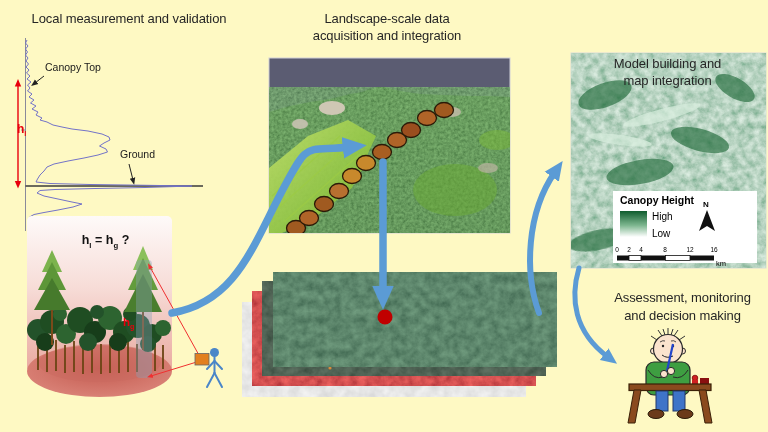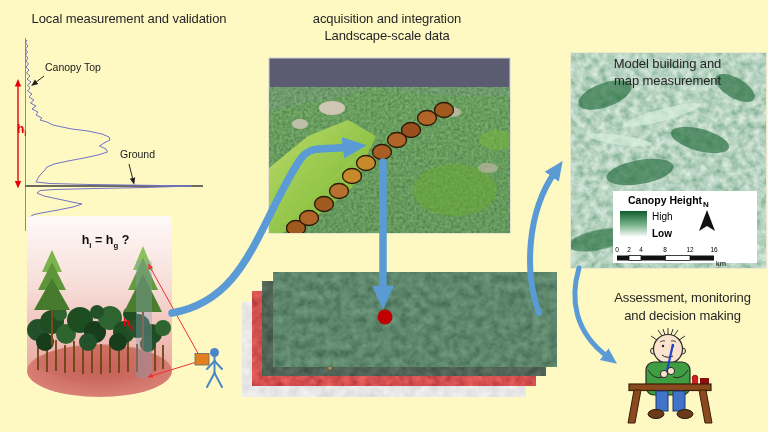--- a/index.html
+++ b/index.html
@@ -5,21 +5,21 @@
   html,body{margin:0;padding:0;background:#fff;}
   #fig{position:relative;width:768px;height:432px;background:#fef9c3;overflow:hidden;
        font-family:"Liberation Sans",sans-serif;color:#262626;}
   #gfx{position:absolute;left:0;top:0;}
   .txt{position:absolute;white-space:nowrap;}
   .title{font-size:13px;line-height:17px;text-align:center;color:#262626;letter-spacing:-0.1px;}
   .small-label{font-size:10.5px;color:#1a1a1a;}
   .red{color:#e8000d;font-weight:bold;}
   sub{font-size:0.62em;}
   .eq{font-size:12.5px;font-weight:600;color:#111;text-align:center;}
-  .legend-title{font-size:10.5px;font-weight:bold;color:#000;margin-left:8px;}
+  .legend-title{font-size:10.5px;font-weight:bold;color:#000;}
   .legend-item{font-size:10px;color:#000;}
   .n-label{font-size:8px;font-weight:bold;color:#000;}
   .tick{position:absolute;font-size:6.5px;color:#000;width:12px;text-align:center;}
   .km{font-size:7.5px;color:#000;}
 </style>
 </head>
 <body>
 
 <div id="fig">
 
@@ -293,41 +293,41 @@
 
   <path d="M172,313 C235,302 252,248 281,193 S304,152 350,147" fill="none" stroke="#5b9bd5" stroke-width="7.5" stroke-linecap="round" marker-end="url(#mArrB)"></path>
   <line x1="383" y1="162" x2="383" y2="293" stroke="#5b9bd5" stroke-width="7.5" stroke-linecap="round" marker-end="url(#mArrB)"></line>
   <path d="M539,313 C524,272 527,212 555,172" fill="none" stroke="#5b9bd5" stroke-width="6" stroke-linecap="round" marker-end="url(#mArrB)"></path>
   <path d="M579,268 C570,298 574,332 608,357" fill="none" stroke="#5b9bd5" stroke-width="5" stroke-linecap="round" marker-end="url(#mArrB)"></path>
 </svg>
 
 <div class="txt title" style="left:18px;top:10px;width:222px;">Local measurement and validation</div>
 
 <div class="txt title" style="left:287px;top:10px;width:200px;">
+  <div>Landscape-scale data</div>
   <div>acquisition and integration</div>
-  <div>Landscape-scale data</div>
 </div>
 
 <div class="txt title" style="left:570px;top:10px;width:195px;margin-top:45px;">
   <div>Model building and</div>
-  <div>map measurement</div>
+  <div>map integration</div>
 </div>
 
 <div class="txt small-label" style="left:45px;top:61px;">Canopy Top</div>
 <div class="txt small-label" style="left:120px;top:148px;">Ground</div>
 
 <div class="txt red" style="left:3px;top:122px;font-size:12px;padding-left:14px;"><span>h</span><sub>l</sub></div>
 
 <div class="txt eq" style="left:58px;top:233px;width:95px;text-align:center;"><span>h</span><sub>l</sub>&nbsp;<span>= h</span><sub>g</sub>&nbsp;<span>?</span></div>
 
 <div class="txt red" style="left:123px;top:316px;font-size:11.5px;"><span>h</span><sub>g</sub></div>
 
 <div class="txt legend-title" style="left:620px;top:194px;">Canopy Height</div>
 <div class="txt legend-item" style="left:652px;top:211px;">High</div>
-<div class="txt legend-item" style="left:652px;top:228px;font-weight:bold;">Low</div>
+<div class="txt legend-item" style="left:652px;top:228px;">Low</div>
 <div class="txt n-label" style="left:703px;top:200px;">N</div>
 
 <span class="tick" style="left:611px;top:246px;">0</span>
 <span class="tick" style="left:623px;top:246px;">2</span>
 <span class="tick" style="left:635px;top:246px;">4</span>
 <span class="tick" style="left:659px;top:246px;">8</span>
 <span class="tick" style="left:684px;top:246px;">12</span>
 <span class="tick" style="left:708px;top:246px;">16</span>
 <span class="txt km" style="left:716px;top:259px;">km</span>
 

